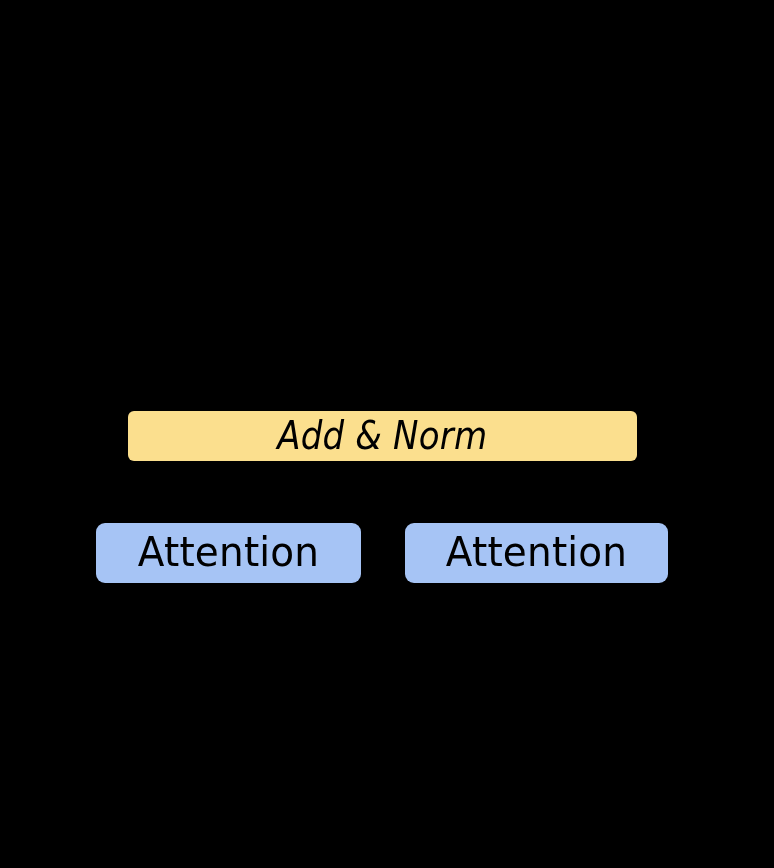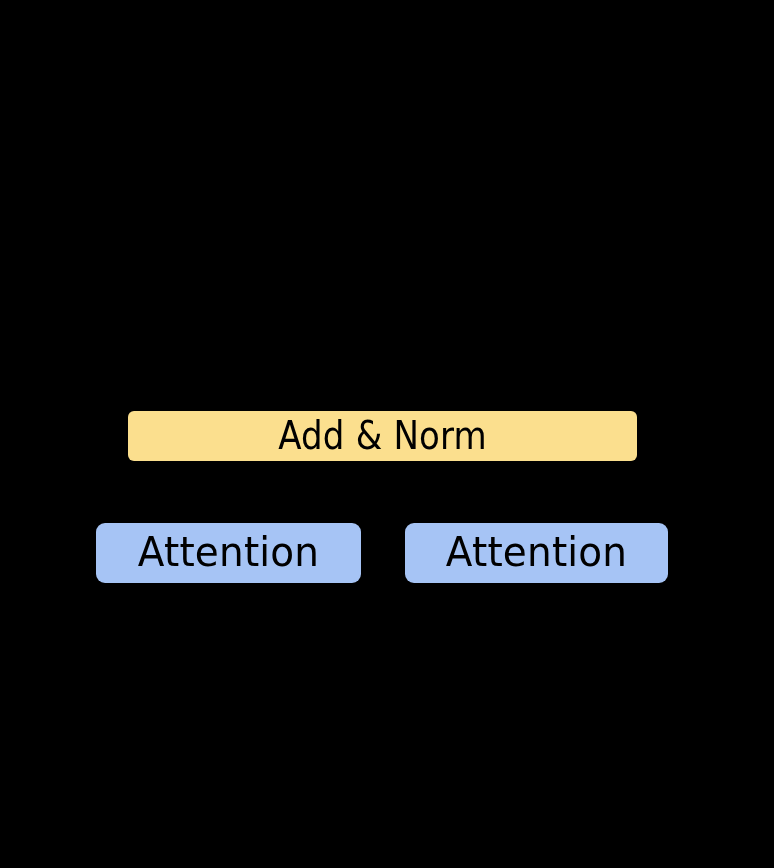--- a/index.html
+++ b/index.html
@@ -85,21 +85,21 @@
     transform: scaleX(0.95);
     position: relative;
     top: -1px;
   }
 </style>
 </head>
 <body style="background: rgb(0, 0, 0);">
 
 <div id="diagram-canvas" style="width: 774px; height: 868px; background: rgb(0, 0, 0);">
 
-  <div class="node-box add-norm" id="node-add-norm" style="left: 128px; top: 411px; width: 509px; height: 50px; background: rgb(251, 223, 142); color: rgb(0, 0, 0);">
+  <div class="node-box add-norm" id="node-add-norm" style="left: 128px; top: 411px; width: 509px; height: 50px; background: rgb(251, 223, 142); color: rgb(0, 0, 0); font-style: italic;">
     <span class="node-label">Add &amp; Norm</span>
   </div>
 
   <div class="node-box attention" id="node-attention-left" style="left: 96px; top: 523px; width: 265px; height: 60px; background: rgb(166, 196, 245); color: rgb(0, 0, 0);">
     <span class="node-label">Attention</span>
   </div>
 
   <div class="node-box attention" id="node-attention-right" style="left: 405px; top: 523px; width: 263px; height: 60px; background: rgb(166, 196, 245); color: rgb(0, 0, 0);">
     <span class="node-label">Attention</span>
   </div>

